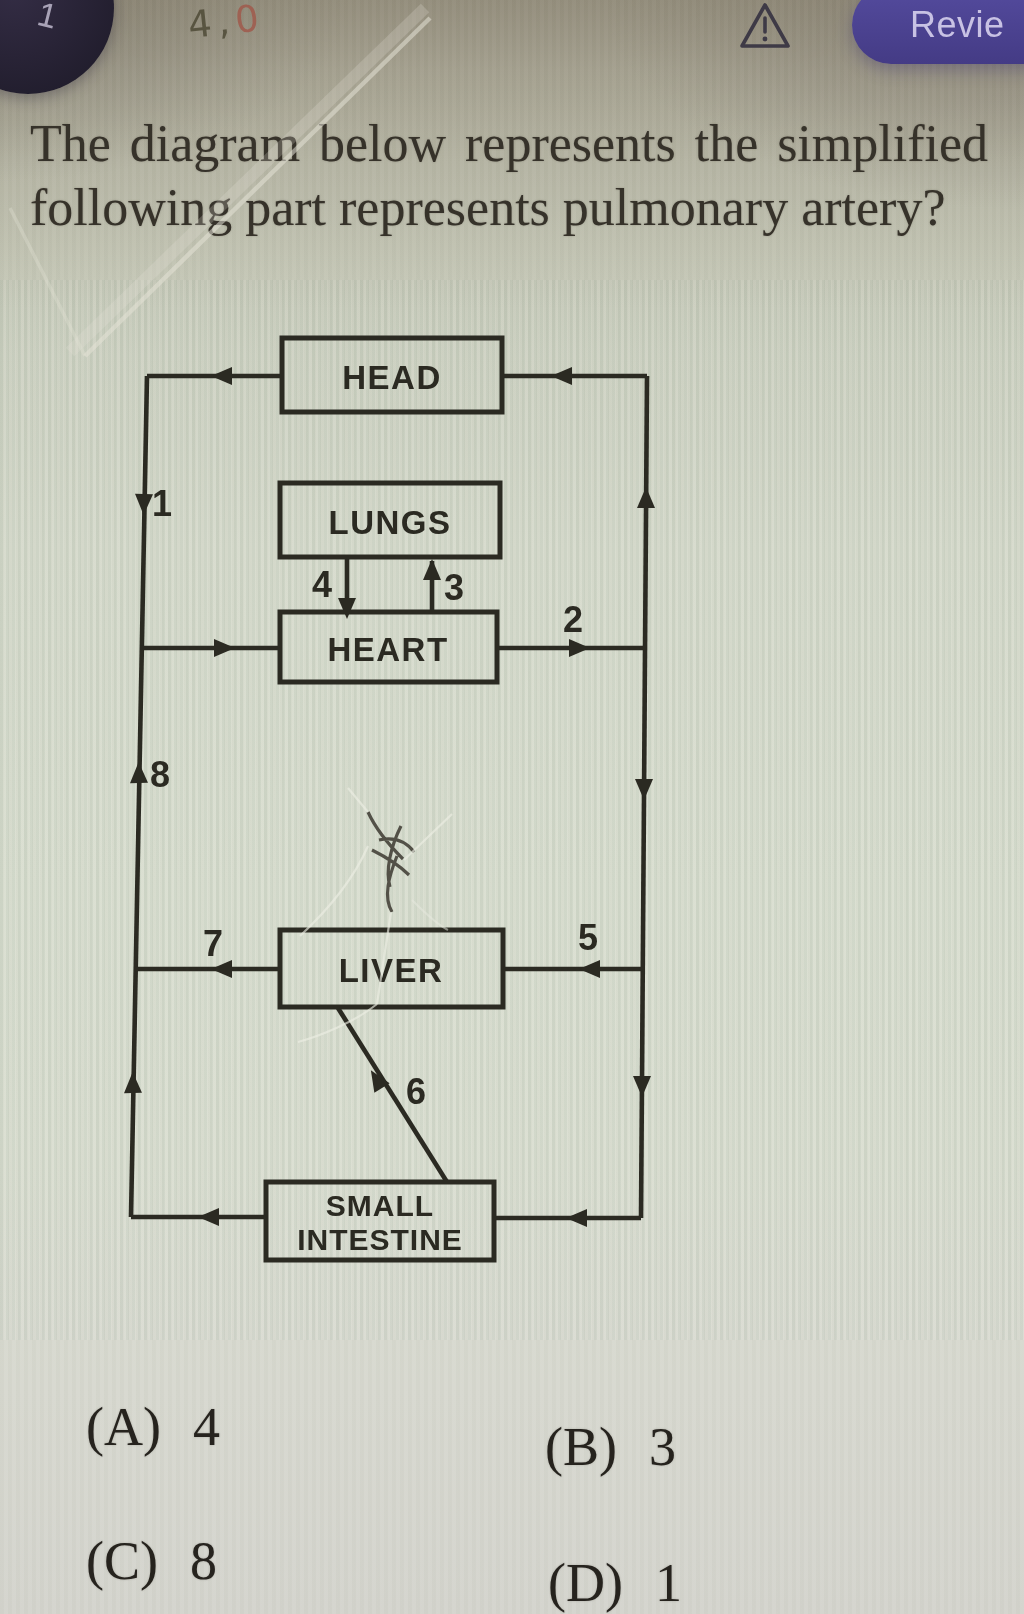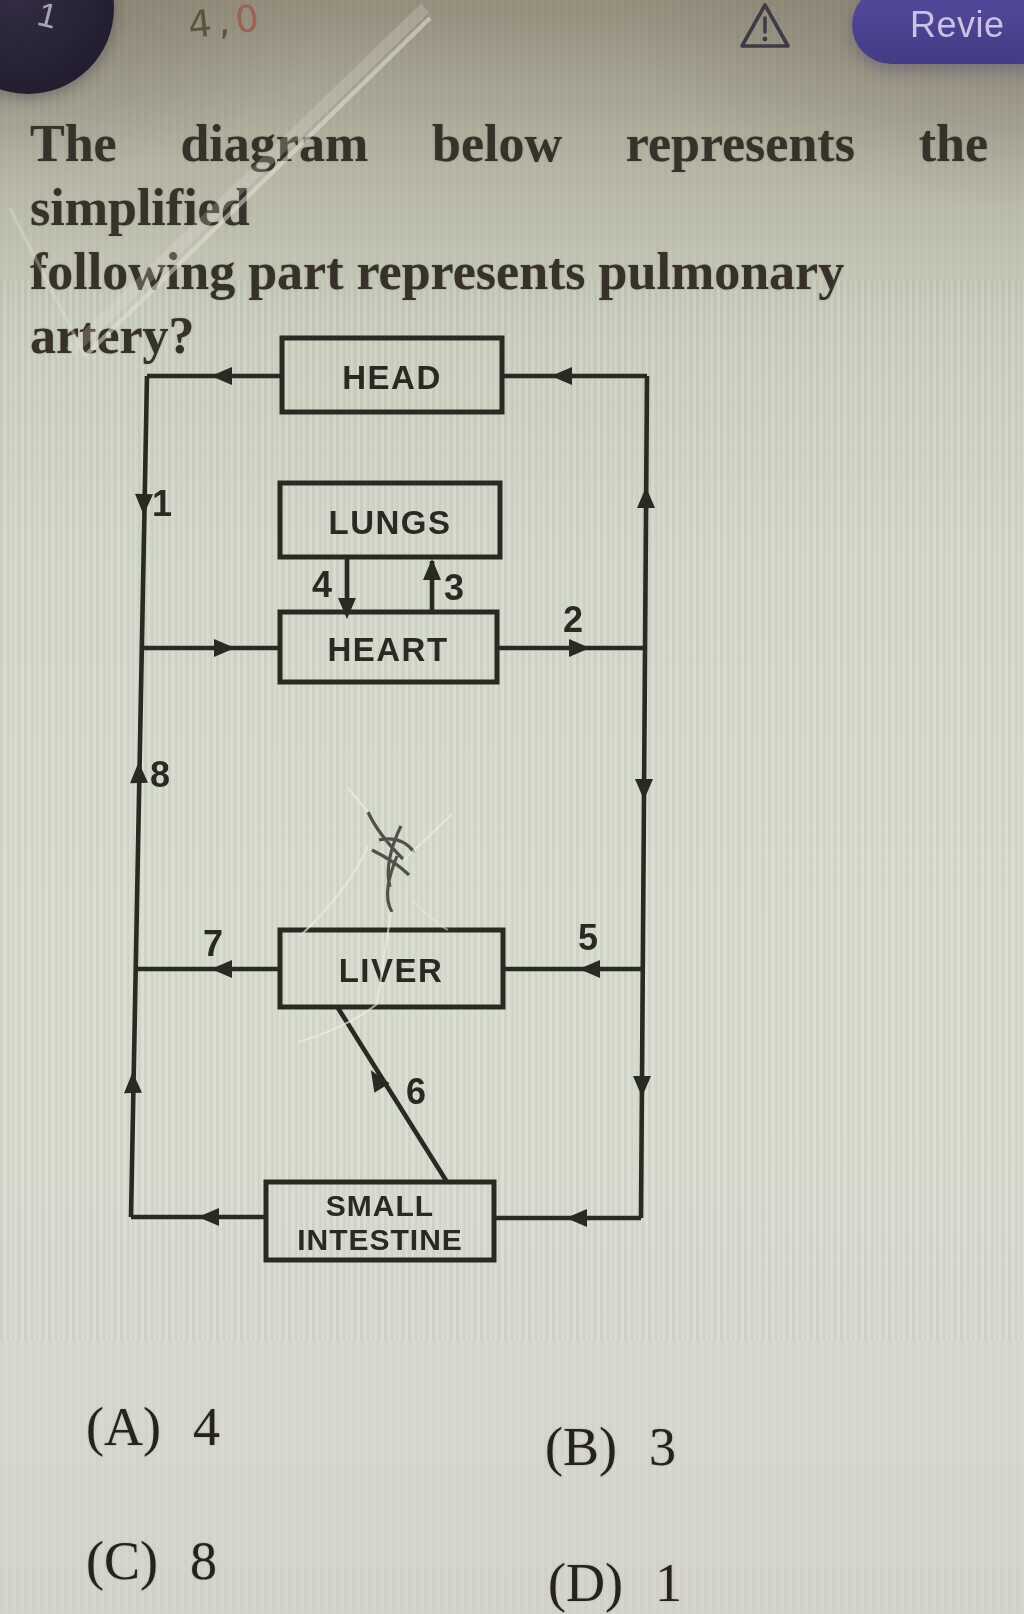--- a/index.html
+++ b/index.html
@@ -29,21 +29,21 @@
   .handnote .n2{color:#a05a4c;}
   .warn{position:absolute;left:736px;top:0px;}
   .review{position:absolute;left:852px;top:-14px;width:220px;height:78px;border-radius:39px;
     background:linear-gradient(180deg,#544b9e,#443b85);
     display:flex;align-items:center;padding-left:58px;box-sizing:border-box;
     font-family:"Liberation Sans",sans-serif;font-size:36px;color:#c8c2e4;letter-spacing:.5px;
     box-shadow:0 6px 16px rgba(60,52,110,.35);}
 
   
   .question{position:absolute;left:30px;top:112px;width:958px;color:#36322a;
-    font-size:52px;font-weight:bold;line-height:64px;
+    font-size:52px;font-weight:normal;line-height:64px;
     text-shadow:0 0 2px rgba(70,62,52,.35);}
   .qline.just{text-align:justify;text-align-last:justify;}
 
   
   .diagram{position:absolute;left:0;top:0;width:1024px;height:1614px;}
   .diagram text{fill:#2b2a22;}
   .boxlbl{font-family:"Liberation Sans",sans-serif;font-weight:bold;font-size:33px;letter-spacing:1.5px;}
   .silbl{font-family:"Liberation Sans",sans-serif;font-weight:bold;font-size:30px;letter-spacing:1px;}
   .numlbl{font-family:"Liberation Sans",sans-serif;font-weight:bold;font-size:36px;}
 

